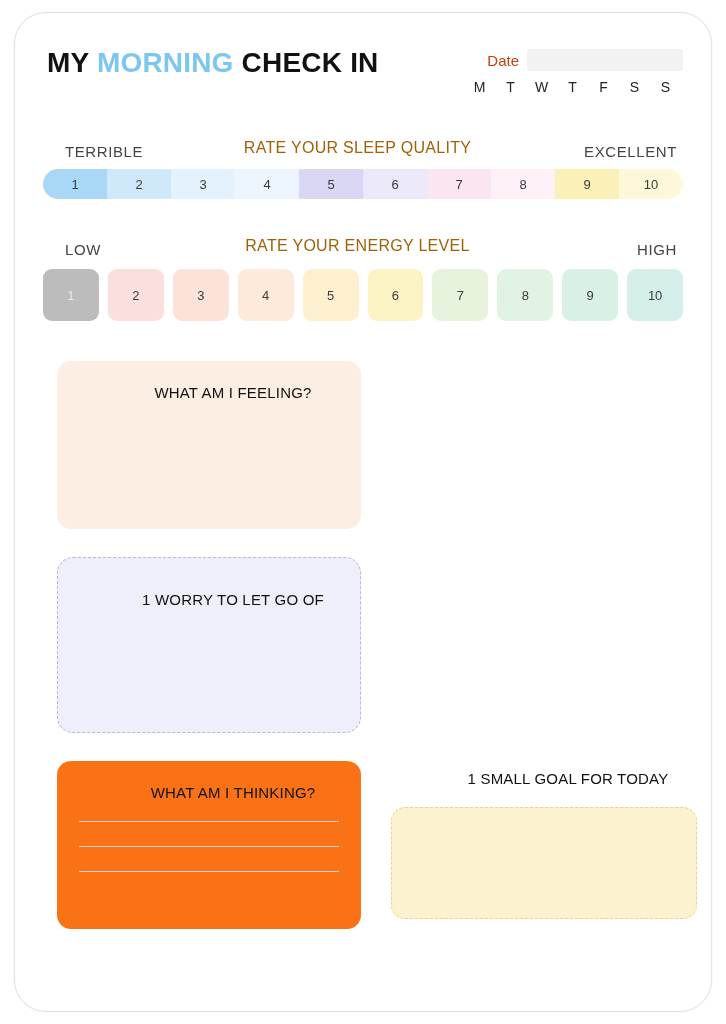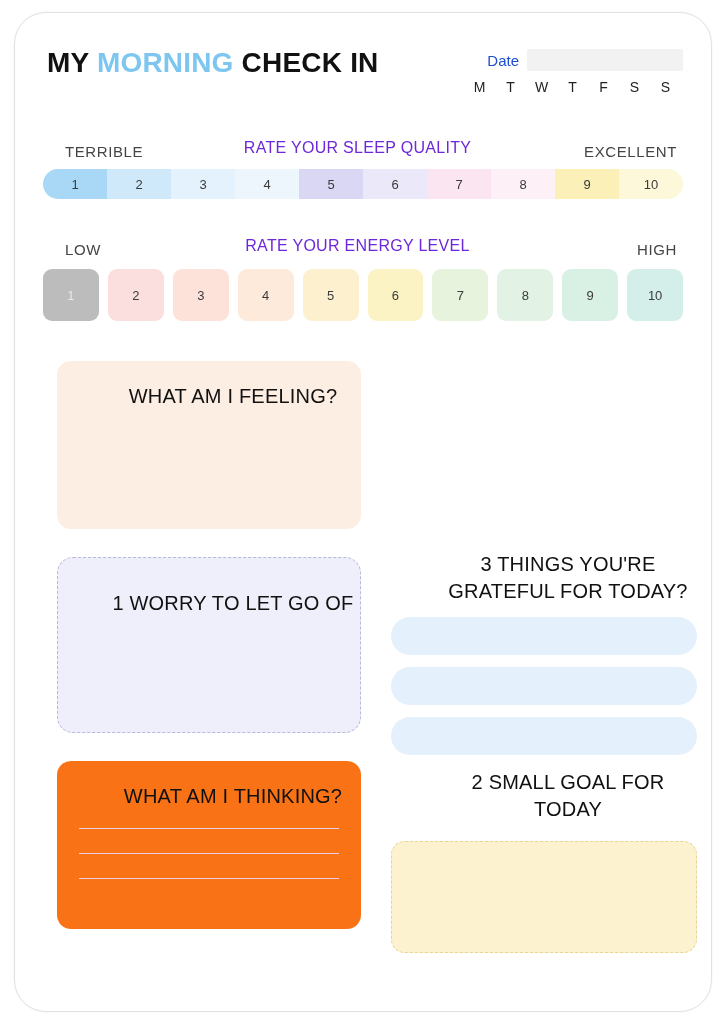--- a/index.html
+++ b/index.html
@@ -52,21 +52,21 @@
   .date-row {
     position: absolute;
     right: 0px;
     top: 14px;
     display: flex;
     align-items: center;
     gap: 8px;
   }
   .date-label {
     font-size: 15px;
-    color: #1d4ed8;
+    color: #c2410c;
   }
   .date-input {
     width: 152px;
     height: 20px;
     background: #f2f2f2;
     border: none;
     border-radius: 2px;
   }
   .days {
     position: absolute;
@@ -86,21 +86,21 @@
   .section { position: relative; }
   .scale-head {
     position: relative;
     height: 22px;
   }
   .scale-title {
     position: absolute;
     left: 0; right: 11px;
     text-align: center;
     font-size: 16px;
-    color: #6d28d9;
+    color: #a16207;
     letter-spacing: 0.3px;
   }
   .end-label {
     position: absolute;
     font-size: 15px;
     letter-spacing: 0.6px;
     color: #444;
     top: 4px;
   }
   .end-left { left: 22px; }
@@ -141,21 +141,21 @@
     background: #bcbcbc !important;
     color: #e9e9e9;
   }
 
   
   .grid {
     position: relative;
     margin-top: 40px;
   }
   .box-title {
-    font-size: 20px;
+    font-size: 15px;
     color: #111;
     text-align: center;
     letter-spacing: 0.2px;
     line-height: 1.35;
     margin-left: 48px;
   }
   .card {
     position: absolute;
     box-sizing: border-box;
     border-radius: 14px;
@@ -295,40 +295,31 @@
 
     <div class="card" id="card-feeling">
       <div class="box-title">WHAT AM I FEELING?</div>
     </div>
 
 
     <div class="card" id="card-worry">
       <div class="box-title" style="padding-top:32px;">1 WORRY TO LET GO OF</div>
     </div>
 
-    <div id="grateful-wrap">
-      <div class="box-title">
-        <span>3 THINGS  YOU'RE</span><br>
-        <span>GRATEFUL FOR TODAY?</span>
-      </div>
-      <div class="grateful-line"></div>
-      <div class="grateful-line"></div>
-      <div class="grateful-line"></div>
-    </div>
 
     <div class="card" id="card-thinking">
       <div class="box-title">WHAT AM I THINKING?</div>
       <div class="lines">
         <div class="rule"></div>
         <div class="rule"></div>
         <div class="rule"></div>
       </div>
     </div>
 
     <div id="goal-wrap">
-      <div class="box-title">2 SMALL GOAL FOR TODAY</div>
+      <div class="box-title">1 SMALL GOAL FOR TODAY</div>
       <div id="goal-box"></div>
     </div>
 
   </div>
 
  </div>
 </div>
 
 </body></html>

